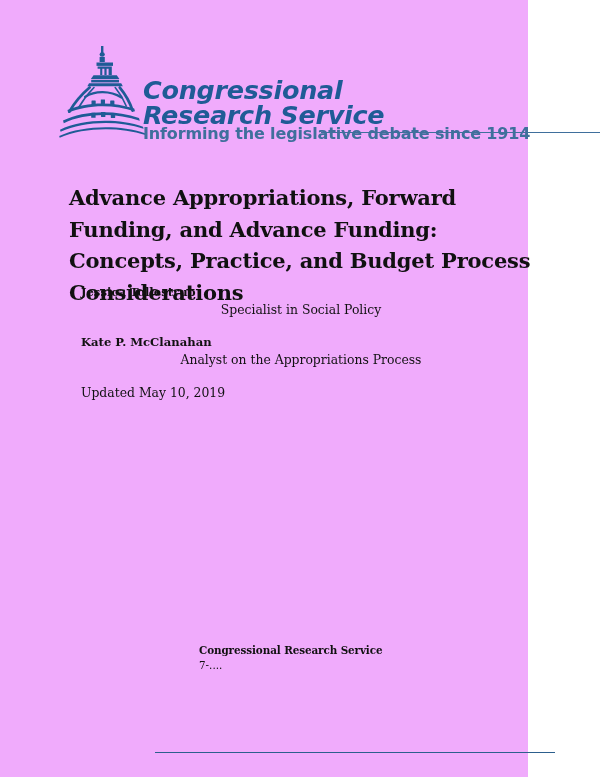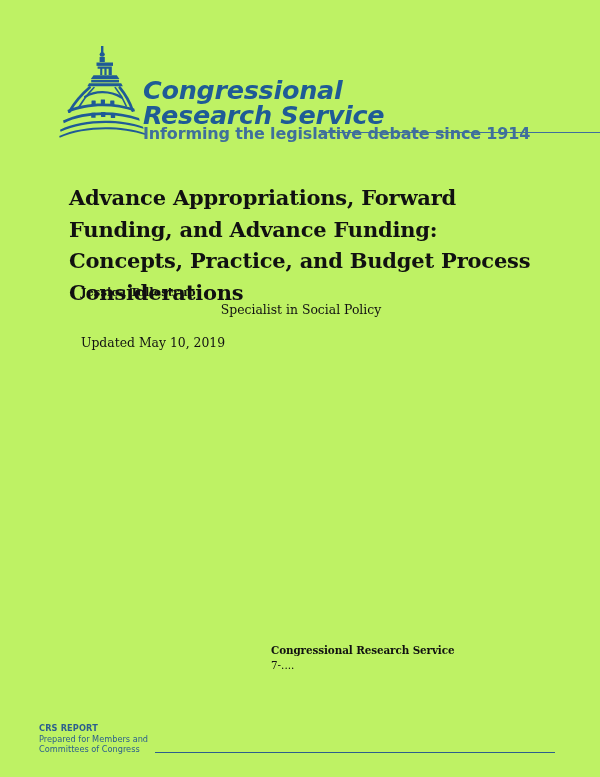--- a/index.html
+++ b/index.html
@@ -13,23 +13,23 @@
     height: 777px;
     position: relative;
     overflow: hidden;
     font-family: "Liberation Serif", serif;
     -webkit-font-smoothing: antialiased;
   }
 
   .page {
     position: absolute;
     left: 0; top: 0;
-    width: 600px;
+    width: 528px;
     height: 777px;
-    background: #bef264;
+    background: #f0abfc;
   }
 
   
   .masthead {
     position: absolute;
     left: 55px;
     top: 44px;
     width: 505px;
     height: 100px;
   }
@@ -261,32 +261,31 @@
 
   <h1 class="doc-title">Advance Appropriations, Forward Funding, and Advance Funding: Concepts, Practice, and Budget Process Considerations</h1>
 
   <div class="authors">
 
     <div class="author-block">
       <div class="author-name">Jessica Tollestrup</div>
       <div class="author-role">Specialist in Social Policy</div>
     </div>
 
+    <div class="author-block">
+      <div class="author-name">Kate P. McClanahan</div>
+      <div class="author-role">Analyst on the Appropriations Process</div>
+    </div>
 
     <div class="updated-date">Updated May 10, 2019</div>
 
   </div>
 
   <div class="colophon">
     <div class="colophon-org">Congressional Research Service</div>
     <div class="colophon-line">7-....</div>
   </div>
 
   <div class="report-footer">
-    <div class="report-footer-text">
-      <div class="report-footer-title">CRS REPORT</div>
-      <div class="report-footer-sub">Prepared for Members and</div>
-      <div class="report-footer-sub">Committees of Congress</div>
-    </div>
     <div class="report-footer-rule"></div>
   </div>
 
 </div>
 
 </body></html>

